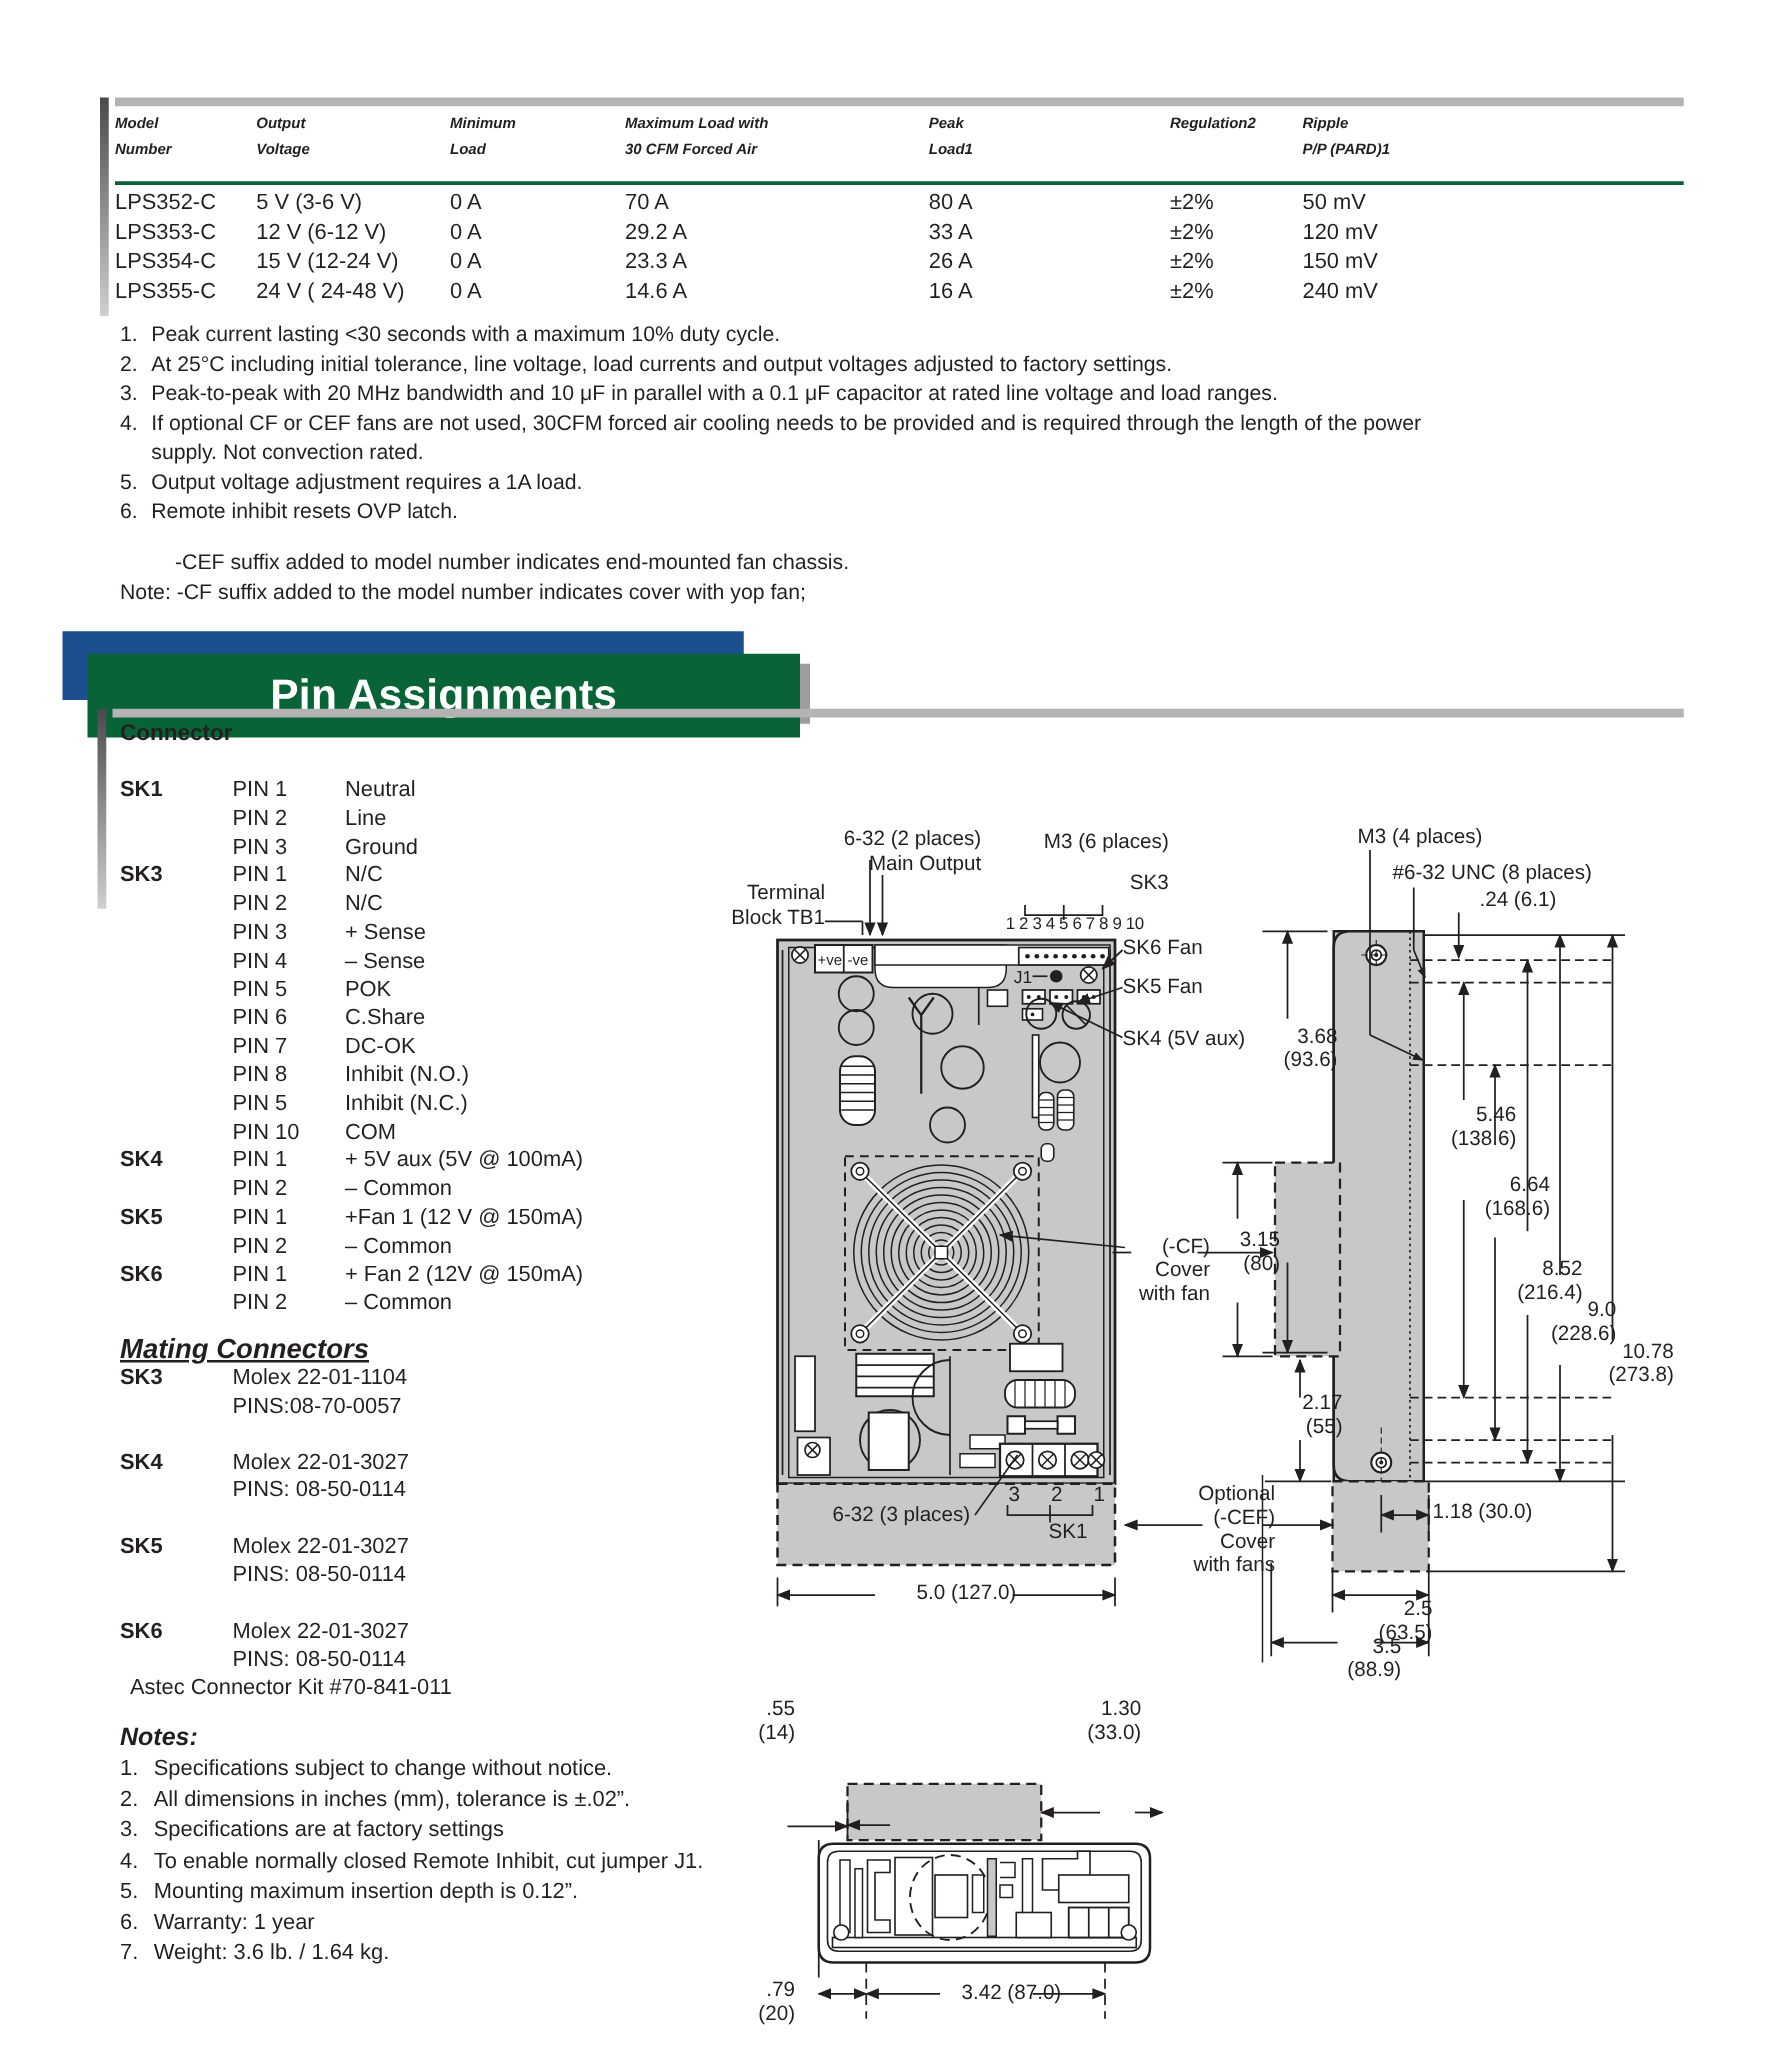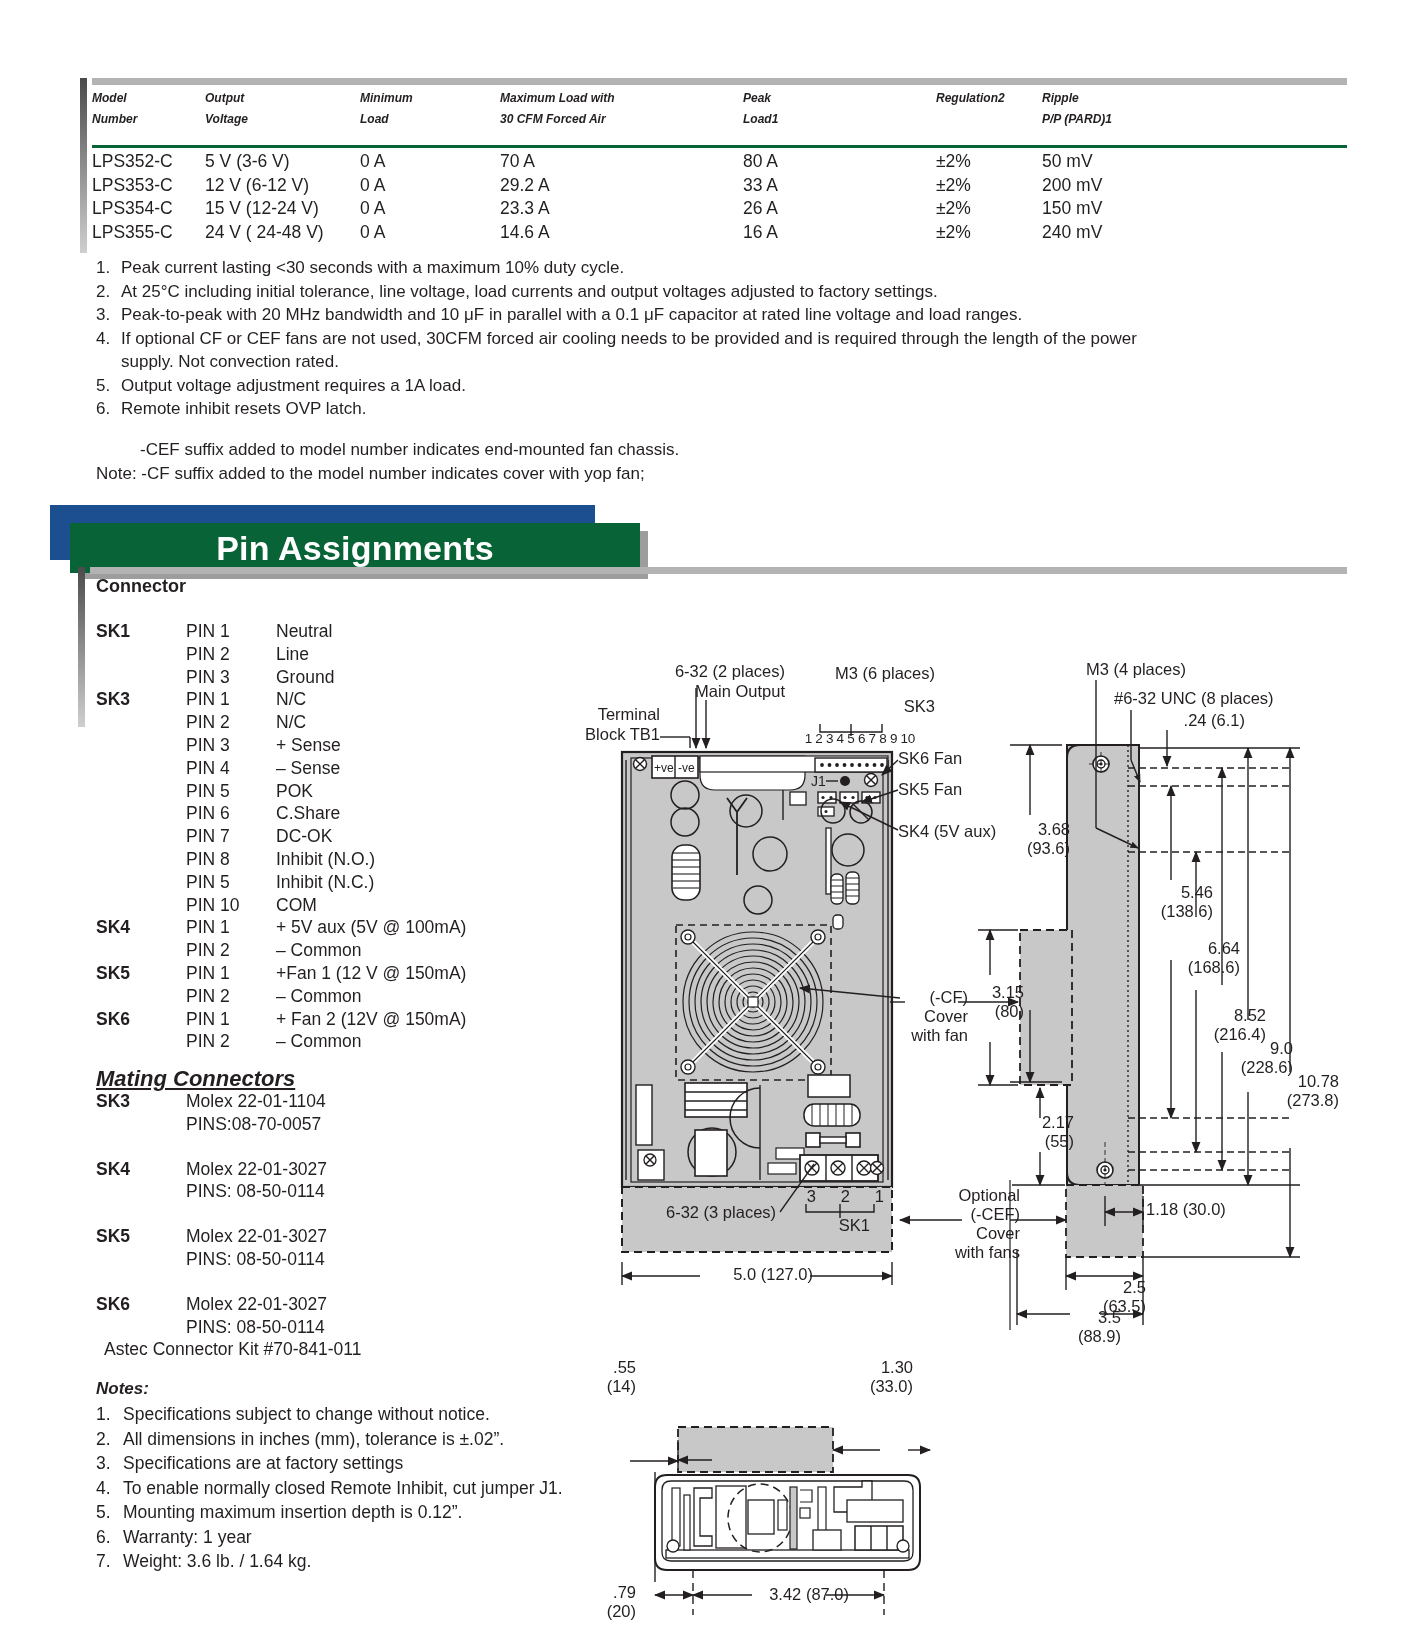--- a/index.html
+++ b/index.html
@@ -55,21 +55,21 @@
   .pd{flex:1;}
 
   .mating-title{position:absolute;font-weight:bold;font-style:italic;font-size:22px;text-decoration:underline;}
   .mating{position:absolute;font-size:17.5px;line-height:22.8px;}
   .mrow{display:flex;}
   .mk{width:90px;font-weight:bold;flex:none;}
   .mv{flex:1;}
   .mrow.sub .mk{font-weight:normal;}
   .kit{padding-left:8px;}
 
-  .notes-title{position:absolute;font-weight:bold;font-style:italic;font-size:17px;}
+  .notes-title{position:absolute;font-weight:bold;font-style:italic;font-size:20px;}
   .notes{position:absolute;font-size:17.5px;line-height:24.5px;}
   .notes .li{display:flex;}
   .notes .num{width:27px;flex:none;}
 
   
   .dwg{position:absolute;left:0;top:0;width:1422px;height:1650px;pointer-events:none;}
   .dlabel{position:absolute;font-size:16.5px;line-height:19px;color:#231f20;white-space:nowrap;}
   .dlabel.c{text-align:right;}
   .dlabel.r{text-align:right;}
 </style>
@@ -125,21 +125,21 @@
       <div class="c c6">±2%</div>
       <div class="c c7">50 mV</div>
     </div>
     <div class="ord-row">
       <div class="c c1">LPS353-C</div>
       <div class="c c2">12 V (6-12 V)</div>
       <div class="c c3">0 A</div>
       <div class="c c4">29.2 A</div>
       <div class="c c5">33 A</div>
       <div class="c c6">±2%</div>
-      <div class="c c7">200 mV</div>
+      <div class="c c7">120 mV</div>
     </div>
     <div class="ord-row">
       <div class="c c1">LPS354-C</div>
       <div class="c c2">15 V (12-24 V)</div>
       <div class="c c3">0 A</div>
       <div class="c c4">23.3 A</div>
       <div class="c c5">26 A</div>
       <div class="c c6">±2%</div>
       <div class="c c7">150 mV</div>
     </div>
@@ -182,21 +182,21 @@
   </div>
 
   <div class="noteblk" style="left:96px;top:438px;width:1090px;">
     <div style="padding-left:44px;">-CEF suffix added to model number indicates end-mounted fan chassis.</div>
     <div>Note: -CF suffix added to the model number indicates cover with yop fan;</div>
   </div>
 
   <div class="banner" style="left:50px;top:505px;width:600px;height:72px;">
     <div class="blue" style="left:0;top:0;width:545px;height:55px;"></div>
     <div class="grayshadow" style="left:28px;top:26px;width:570px;height:48px;"></div>
-    <div class="green" style="left:20px;top:18px;width:570px;height:50px;">
+    <div class="green" style="left:20px;top:18px;width:570px;height:67px;">
       <span>Pin Assignments</span>
     </div>
   </div>
   <div class="hrule-gray" style="left:90px;top:567px;width:1257px;height:7px;"></div>
   <div class="vbar" style="left:78px;top:567px;height:160px;"></div>
 
   <div class="conn-title" style="left:96px;top:576px;">Connector</div>
 
   <div class="pinlist" style="left:96px;top:620px;width:470px;">
     <div class="pinrow">

